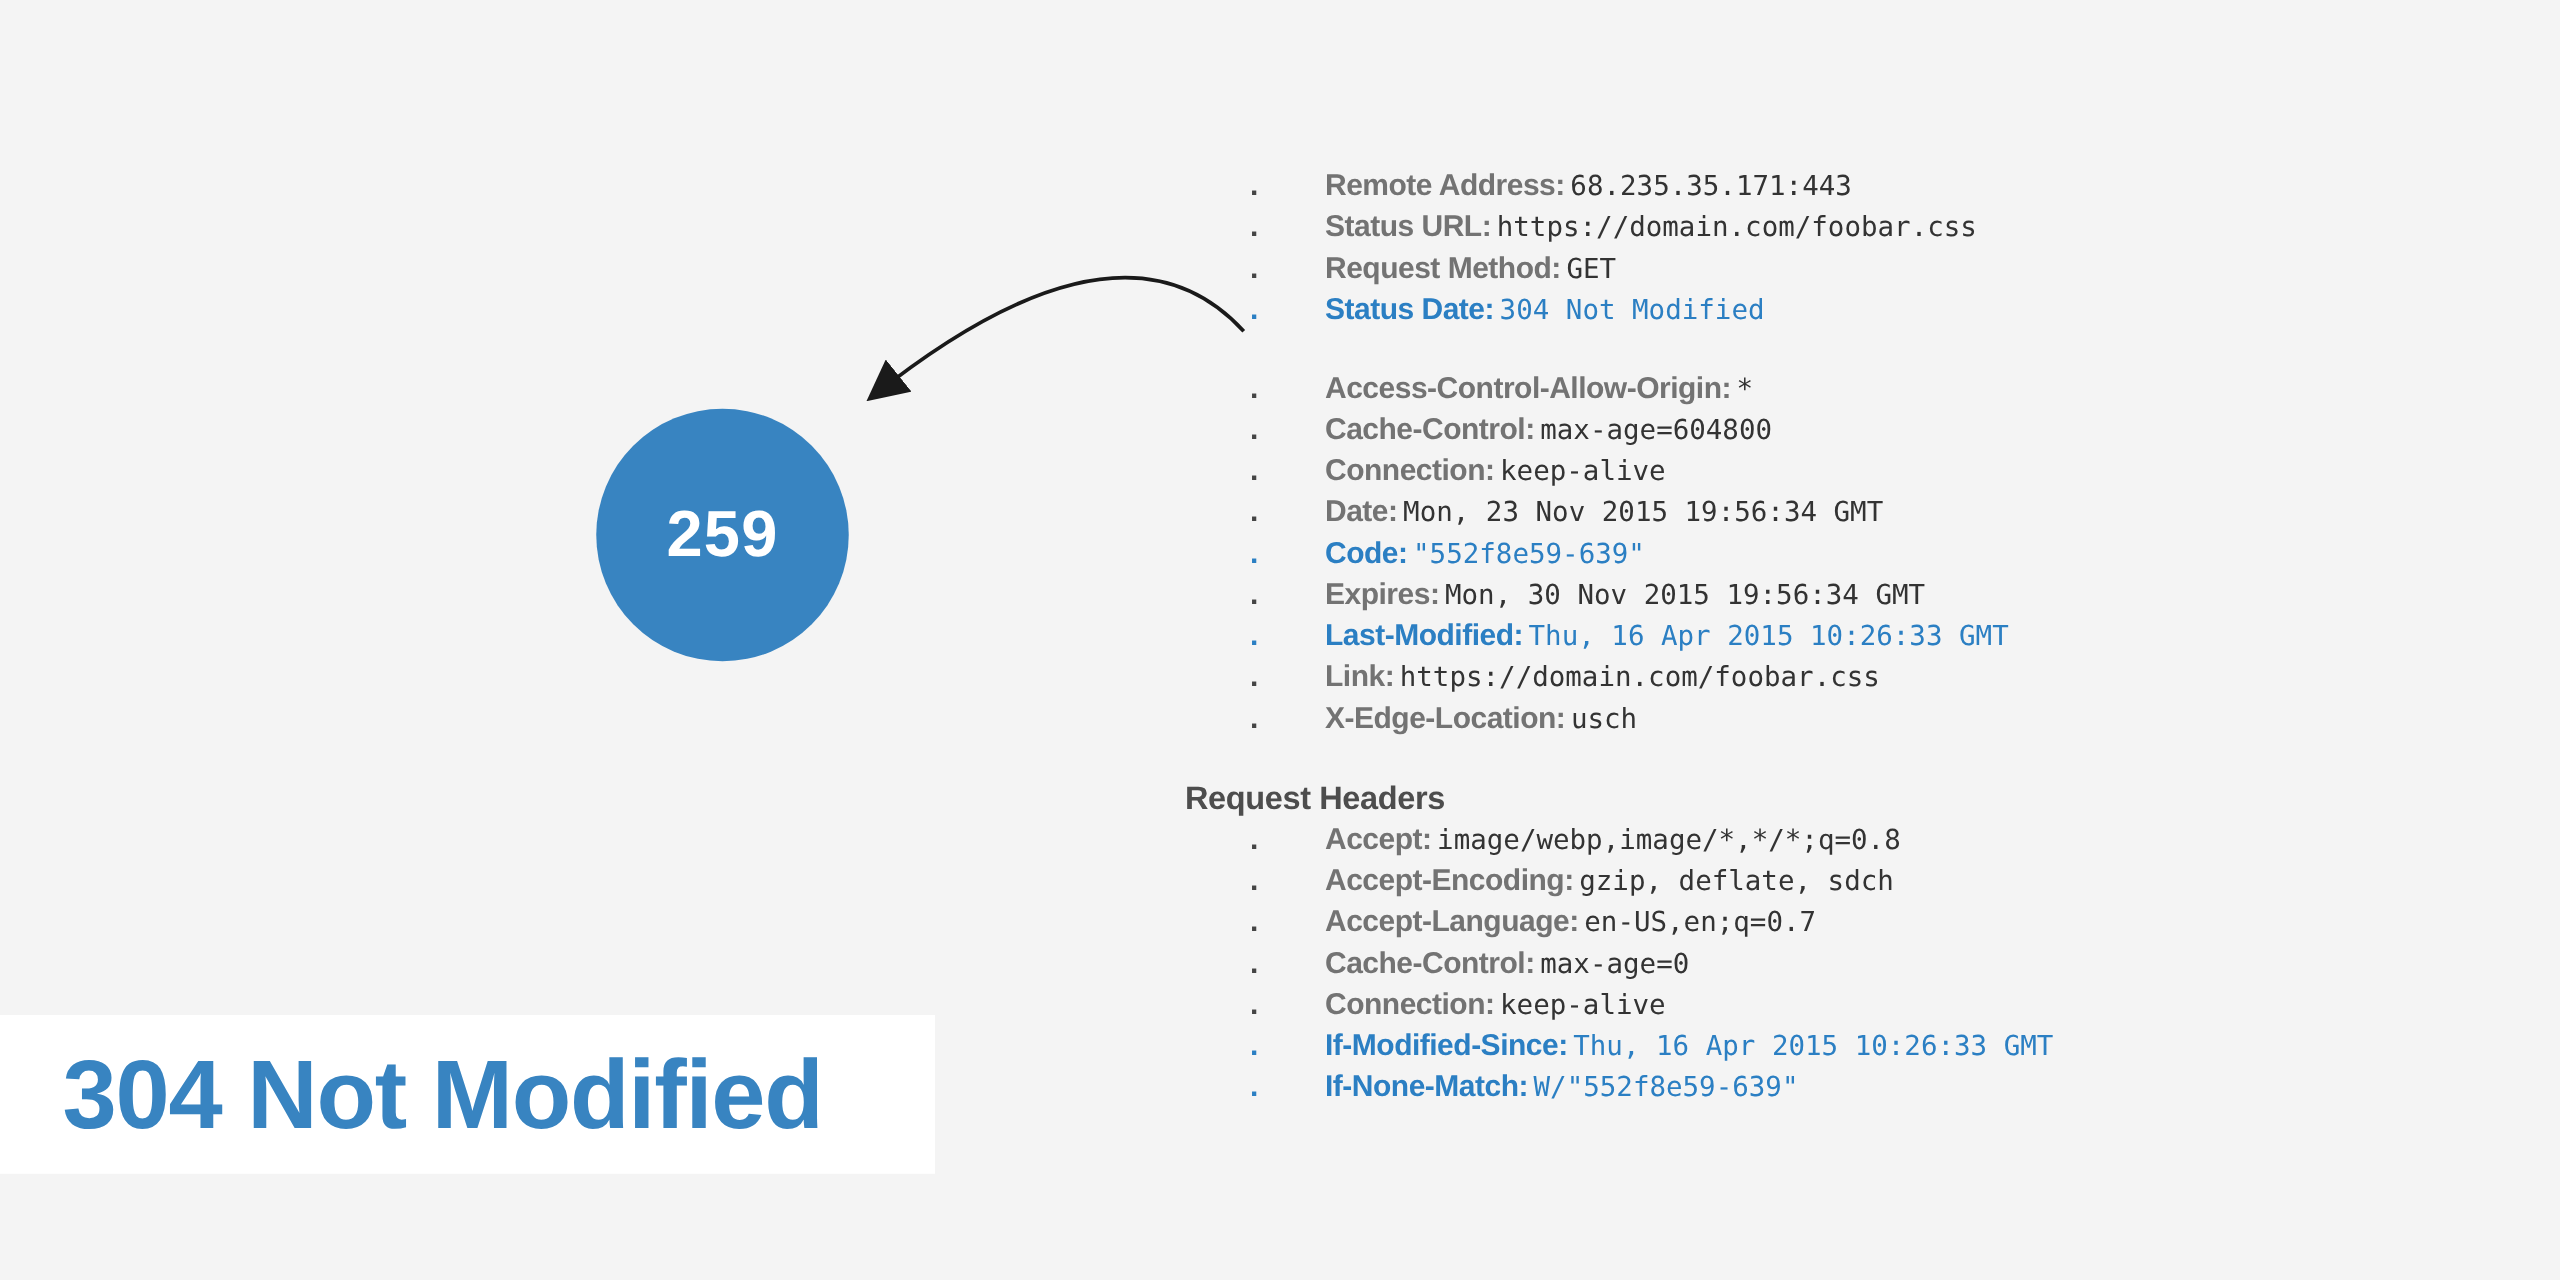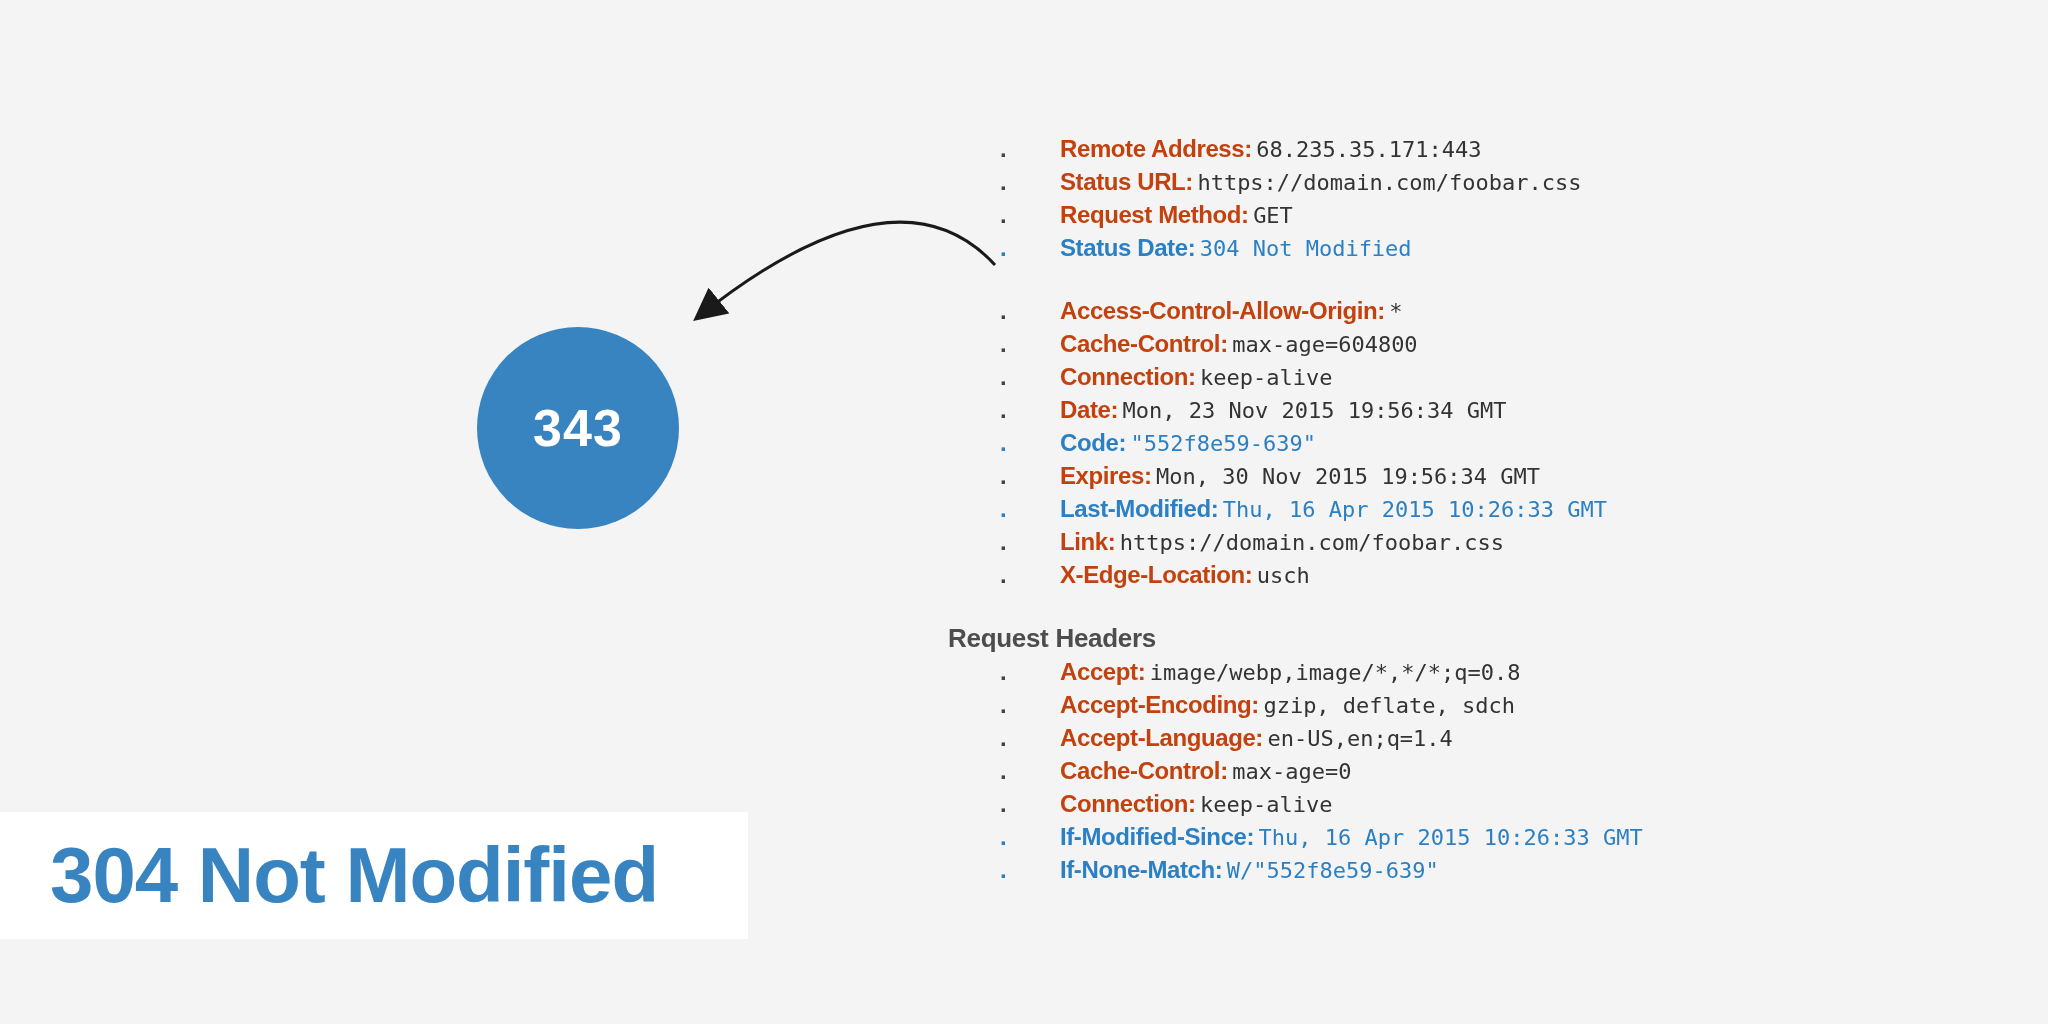--- a/index.html
+++ b/index.html
@@ -74,21 +74,21 @@
     position: absolute;
     left: 52px;
     top: 0;
     font-weight: 700;
     font-size: 24px;
     color: #444444;
   }
   .hdr-section li .hlabel {
     font-weight: 700;
     font-size: 24px;
-    color: #c2410c;
+    color: #737373;
     letter-spacing: -0.4px;
   }
   .hdr-section li .hvalue {
     font-family: "DejaVu Sans Mono", monospace;
     font-size: 22px;
     color: #333333;
   }
   .hdr-section li.blue .bullet,
   .hdr-section li.blue .hlabel,
   .hdr-section li.blue .hvalue {
@@ -122,21 +122,21 @@
 <svg class="arrow" width="2048" height="1024" viewBox="0 0 2048 1024">
   <defs>
     <marker id="ah" viewBox="0 0 10 10" refX="8.5" refY="5" markerWidth="11" markerHeight="11" orient="auto">
       <path d="M0,0 L10,5 L0,10 Z" fill="#1a1a1a"></path>
     </marker>
   </defs>
   <path d="M 995 265 Q 897 158 697 318" fill="none" stroke="#1a1a1a" stroke-width="3" marker-end="url(#ah)"></path>
 </svg>
 
 <div class="status-circle">
-  <span class="code">343</span>
+  <span class="code">259</span>
 </div>
 
 <div class="headers-panel">
   <div class="hdr-section">
     <ul>
   <li>
     <span class="bullet">.</span>
     <span class="hlabel">Remote Address:</span>
     <span class="hvalue">68.235.35.171:443</span>
   </li>
@@ -230,21 +230,21 @@
 
   <li>
     <span class="bullet">.</span>
     <span class="hlabel">Accept-Encoding:</span>
     <span class="hvalue">gzip, deflate, sdch</span>
   </li>
 
   <li>
     <span class="bullet">.</span>
     <span class="hlabel">Accept-Language:</span>
-    <span class="hvalue">en-US,en;q=1.4</span>
+    <span class="hvalue">en-US,en;q=0.7</span>
   </li>
 
   <li>
     <span class="bullet">.</span>
     <span class="hlabel">Cache-Control:</span>
     <span class="hvalue">max-age=0</span>
   </li>
 
   <li>
     <span class="bullet">.</span>

